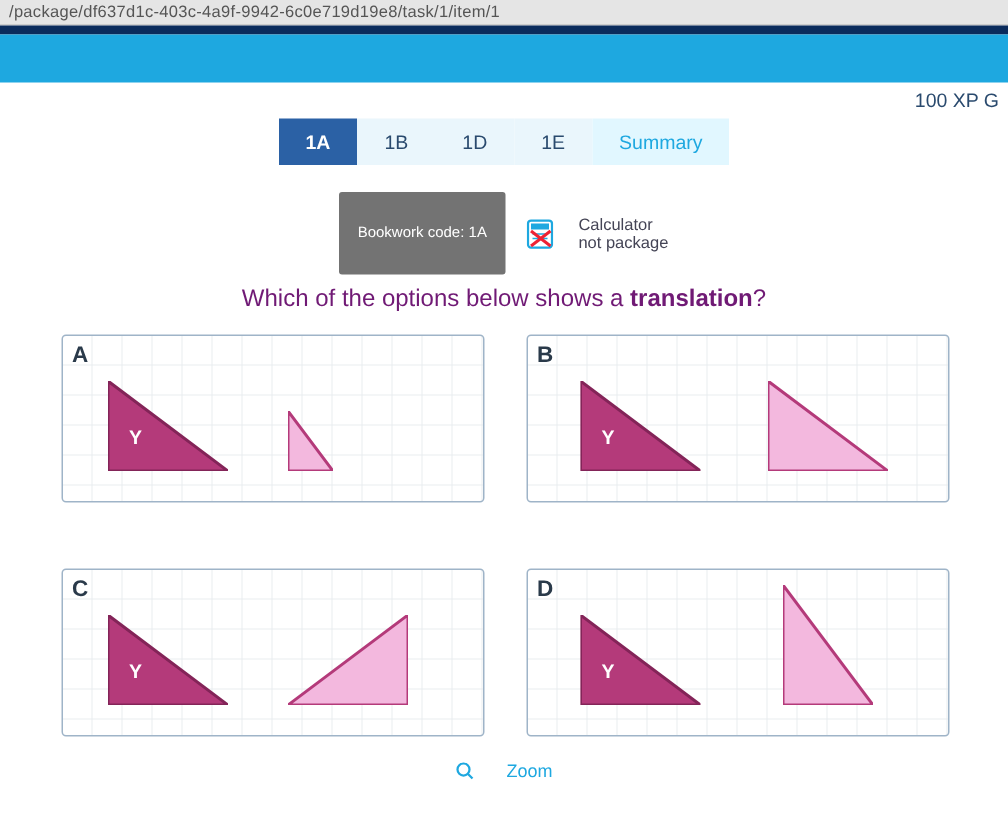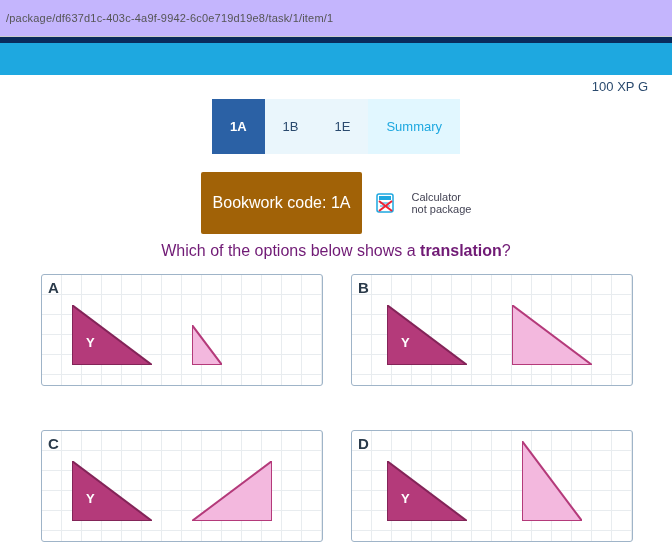--- a/index.html
+++ b/index.html
@@ -1,25 +1,25 @@
 <!DOCTYPE html>
 <html><head>
 <meta charset="utf-8">
 <style>
 body{margin:0;font-family:Arial,Helvetica,sans-serif;background:#fff;overflow:hidden}
-.urlbar{background:#c4b5fd;color:#555;font-size:11px;padding:12px 6px;border-bottom:1px solid #ccc;letter-spacing:.2px}
+.urlbar{background:#e5e5e5;color:#555;font-size:11px;padding:2px 6px;border-bottom:1px solid #ccc;letter-spacing:.2px}
 .brandstrip{height:6px;background:#0a2b5c}
 .bluebar{background:#1ea8e0;height:32px}
-.xpstrip{height:24px;line-height:24px;text-align:right;color:#2a4a6e;font-size:13px;padding-right:24px}
+.xpstrip{height:24px;line-height:24px;text-align:right;color:#2a4a6e;font-size:13px;padding-right:6px}
 .tabs{display:flex;justify-content:center;gap:0;margin-top:0}
-.tab{padding:20px 18px;font-size:13px;color:#2a4a6e;background:#eaf6fc;cursor:pointer}
+.tab{padding:8px 18px;font-size:13px;color:#2a4a6e;background:#eaf6fc;cursor:pointer}
 .tab.active{background:#2b61a5;color:#fff;font-weight:600}
 .tab.summary{background:#e1f7ff;color:#1ea8e0;font-weight:400}
 .meta{display:flex;justify-content:center;align-items:center;gap:14px;margin:18px 0 8px}
-.code-badge{background:#a16207;color:#fff;padding:22px 12px;font-size:16px;border-radius:2px}
+.code-badge{background:#737373;color:#fff;padding:22px 12px;font-size:10px;border-radius:2px}
 .calc{display:flex;align-items:center;gap:17px;font-size:11px;color:#445}
 .calc-icon{width:18px;height:20px}
 .question{text-align:center;font-size:16px;color:#701a75;margin:4px 0 14px}
 .question strong{font-weight:700}
 .options{display:flex;justify-content:center;gap:30px;flex-wrap:wrap;padding:0 10px}
 .opt{width:280px;margin-bottom:14px}
 .card{border:1px solid #9fb4c8;border-radius:3px;width:280px;height:110px;position:relative;background-image:linear-gradient(#e8ecef 1px,transparent 1px),linear-gradient(90deg,#e8ecef 1px,transparent 1px);background-size:20px 20px;background-position:-1px -1px}
 .card .label{position:absolute;top:4px;left:6px;font-size:15px;font-weight:600;color:#2a3a4a}
 .tri{position:absolute}
 .tri .letter{position:absolute;color:#fff;font-weight:700;font-size:13px}
@@ -30,20 +30,21 @@
 <body>
 
 <div class="urlbar">/package/df637d1c-403c-4a9f-9942-6c0e719d19e8/task/1/item/1</div>
 <div class="brandstrip"></div>
 <div class="bluebar"></div>
 <div class="xpstrip">100 XP   G</div>
 
 <div class="tabs">
   <div class="tab active">1A</div>
   <div class="tab">1B</div>
+  <div class="tab">1D</div>
   <div class="tab">1E</div>
   <div class="tab summary">Summary</div>
 </div>
 
 <div class="meta">
   <div class="code-badge">Bookwork code: 1A</div>
   <div class="calc">
     <svg class="calc-icon" viewBox="0 0 18 20">
         <rect x="1" y="1" width="16" height="18" rx="2" fill="#fff" stroke="#1ea8e0" stroke-width="1.5"></rect>
         <rect x="3" y="3" width="12" height="4" fill="#1ea8e0"></rect>

